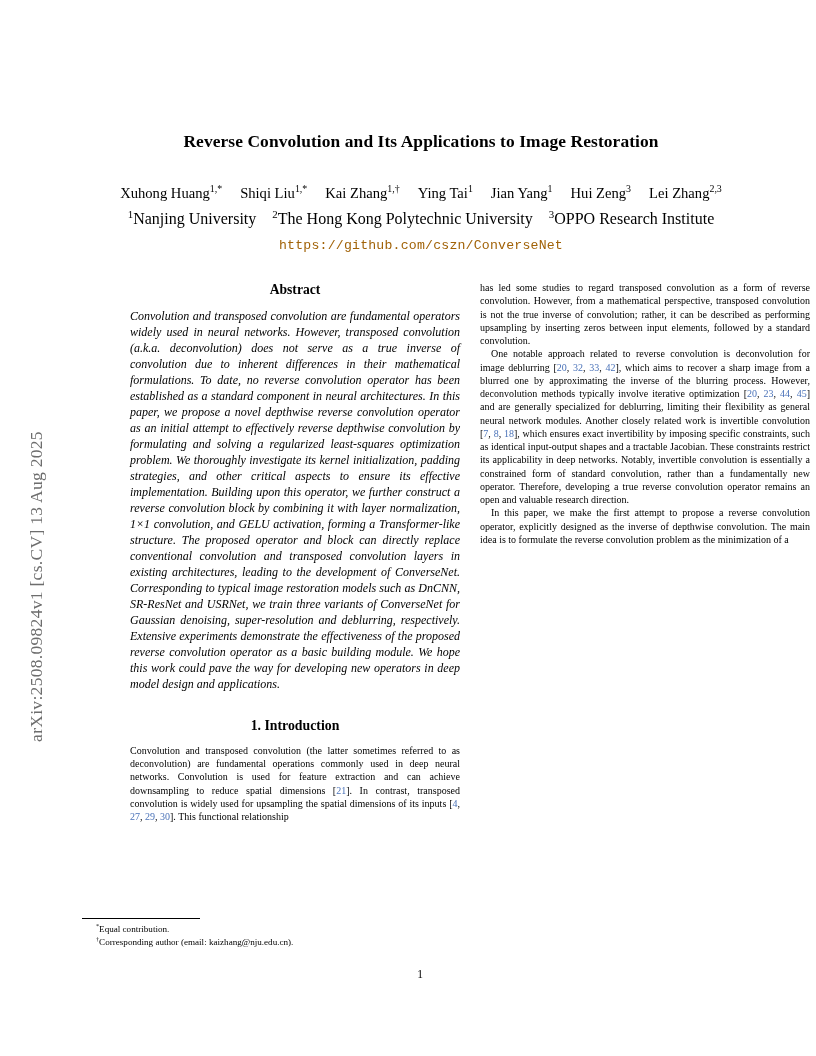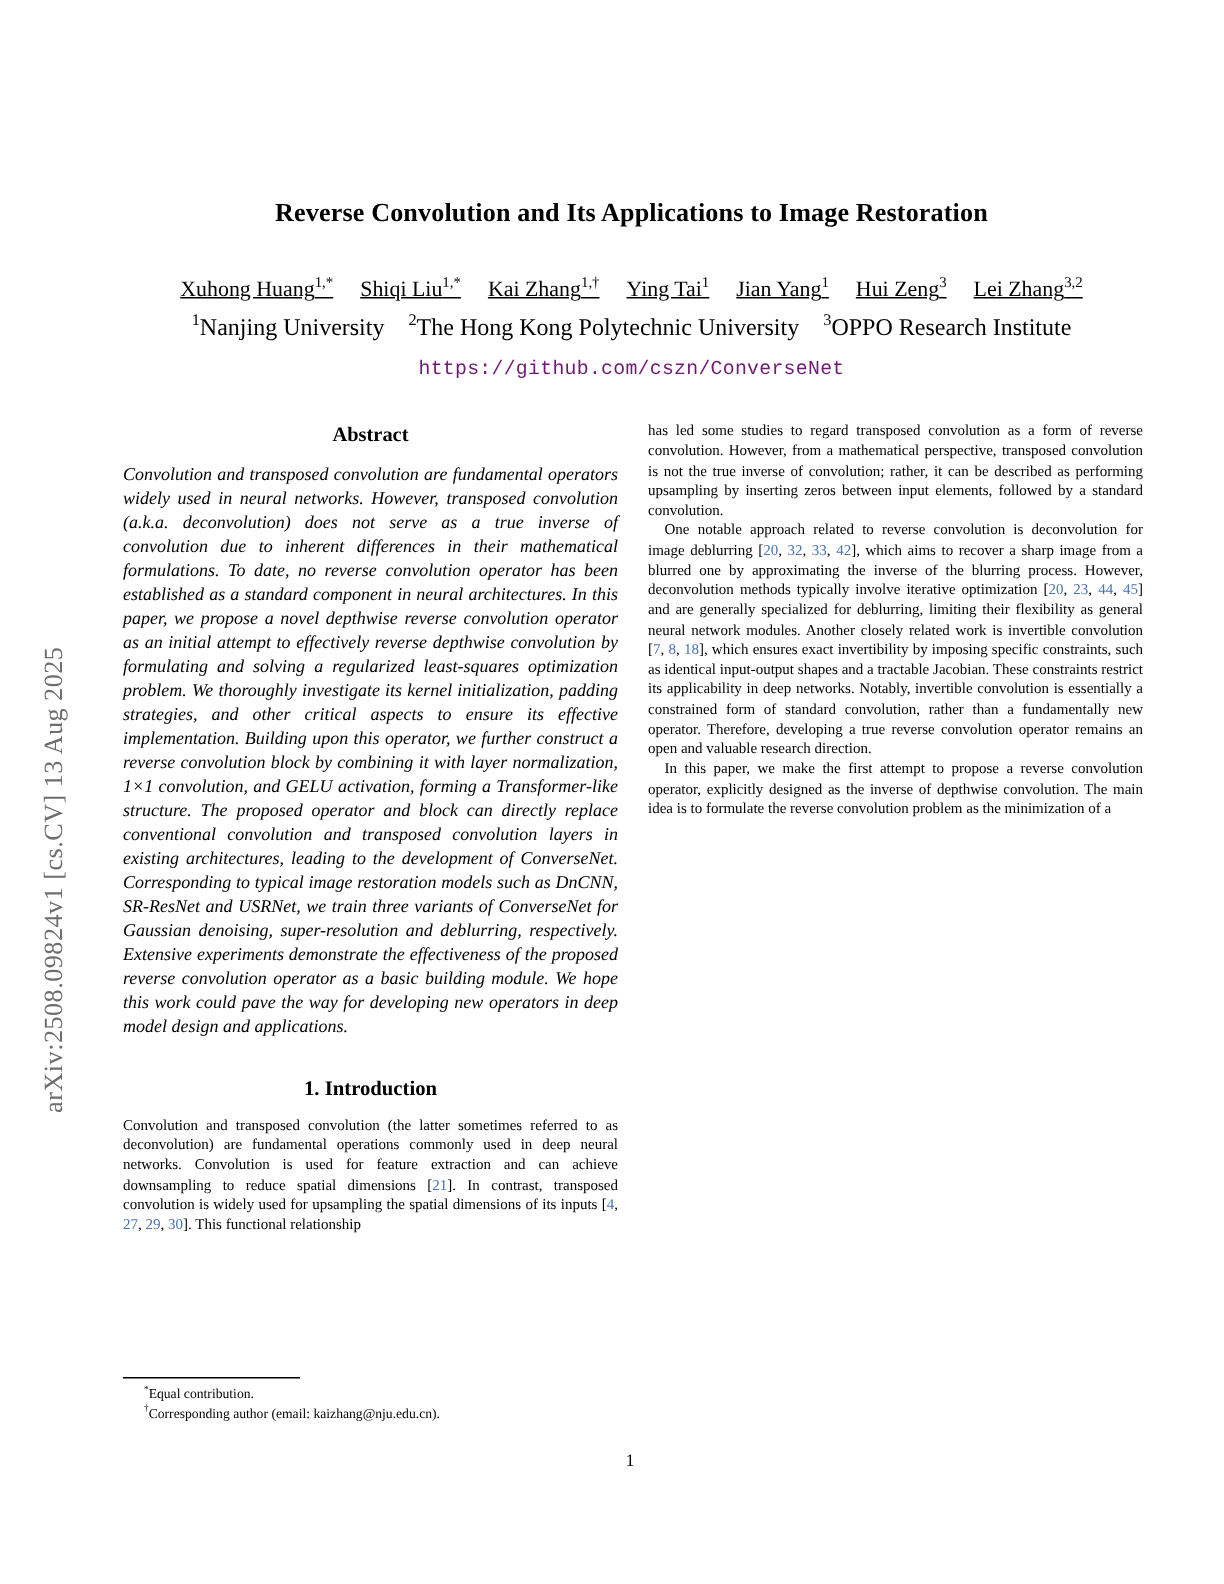--- a/index.html
+++ b/index.html
@@ -50,45 +50,46 @@
     letter-spacing: 0.1px;
     margin: 0;
     line-height: 1.3;
   }
   #authors-line {
     margin-top: 30px;
     font-size: 14.6px;
     line-height: 1.5;
     white-space: nowrap;
   }
-  #authors-line .author { margin: 0 9px; text-decoration: underline; }
+  #authors-line .author { margin: 0 9px; }
   #affil-line {
     margin-top: 2px;
     font-size: 16px;
     line-height: 1.5;
     white-space: nowrap;
   }
   #affil-line .affil { margin: 0 8px; }
   sup { font-size: 0.68em; vertical-align: super; line-height: 0; }
   #repo-url {
     margin-top: 7px;
     font-family: "Liberation Mono", "DejaVu Sans Mono", monospace;
     font-size: 13.2px;
-    color: #701a75;
+    color: #a16207;
     letter-spacing: 0.2px;
   }
 
   
   .col {
     position: absolute;
     top: 281px;
     width: 330px;
     font-size: 11.6px;
     line-height: 1.30;
     text-align: justify;
+    margin-left: 48px;
   }
   #col-left  { left: 70px; }
   #col-right { left: 420px; }
 
   #abstract-heading {
     text-align: center;
     font-size: 13.6px;
     font-weight: bold;
     margin: 0 0 9px 0;
   }
@@ -145,21 +146,21 @@
 </style>
 </head>
 <body>
 
 <div id="arxiv-stamp">arXiv:2508.09824v1  [cs.CV]  13 Aug 2025</div>
 
 <div id="page">
 
   <div id="header-block">
     <h1 id="paper-title">Reverse Convolution and Its Applications to Image Restoration</h1>
-    <div id="authors-line"><span class="author">Xuhong Huang<sup>1,*</sup></span><span class="author">Shiqi Liu<sup>1,*</sup></span><span class="author">Kai Zhang<sup>1,†</sup></span><span class="author">Ying Tai<sup>1</sup></span><span class="author">Jian Yang<sup>1</sup></span><span class="author">Hui Zeng<sup>3</sup></span><span class="author">Lei Zhang<sup>3,2</sup></span></div>
+    <div id="authors-line"><span class="author">Xuhong Huang<sup>1,*</sup></span><span class="author">Shiqi Liu<sup>1,*</sup></span><span class="author">Kai Zhang<sup>1,†</sup></span><span class="author">Ying Tai<sup>1</sup></span><span class="author">Jian Yang<sup>1</sup></span><span class="author">Hui Zeng<sup>3</sup></span><span class="author">Lei Zhang<sup>2,3</sup></span></div>
     <div id="affil-line"><span class="affil"><sup>1</sup>Nanjing University</span><span class="affil"><sup>2</sup>The Hong Kong Polytechnic University</span><span class="affil"><sup>3</sup>OPPO Research Institute</span></div>
     <div id="repo-url">https://github.com/cszn/ConverseNet</div>
   </div>
 
   <div class="col" id="col-left">
     <h2 id="abstract-heading">Abstract</h2>
     <p id="abstract-text">Convolution and transposed convolution are fundamental operators widely used in neural networks. However, transposed convolution (a.k.a. deconvolution) does not serve as a true inverse of convolution due to inherent differences in their mathematical formulations. To date, no reverse convolution operator has been established as a standard component in neural architectures. In this paper, we propose a novel depthwise reverse convolution operator as an initial attempt to effectively reverse depthwise convolution by formulating and solving a regularized least-squares optimization problem. We thoroughly investigate its kernel initialization, padding strategies, and other critical aspects to ensure its effective implementation. Building upon this operator, we further construct a reverse convolution block by combining it with layer normalization, 1×1 convolution, and GELU activation, forming a Transformer-like structure. The proposed operator and block can directly replace conventional convolution and transposed convolution layers in existing architectures, leading to the development of ConverseNet. Corresponding to typical image restoration models such as DnCNN, SR-ResNet and USRNet, we train three variants of ConverseNet for Gaussian denoising, super-resolution and deblurring, respectively. Extensive experiments demonstrate the effectiveness of the proposed reverse convolution operator as a basic building module. We hope this work could pave the way for developing new operators in deep model design and applications.</p>
     <h2 id="intro-heading">1. Introduction</h2>
     <div id="intro-body">
         <p class="body-par">Convolution and transposed convolution (the latter sometimes referred to as deconvolution) are fundamental operations commonly used in deep neural networks. Convolution is used for feature extraction and can achieve downsampling to reduce spatial dimensions [<span class="cite">21</span>]. In contrast, transposed convolution is widely used for upsampling the spatial dimensions of its inputs [<span class="cite">4</span>, <span class="cite">27</span>, <span class="cite">29</span>, <span class="cite">30</span>]. This functional relationship</p>

